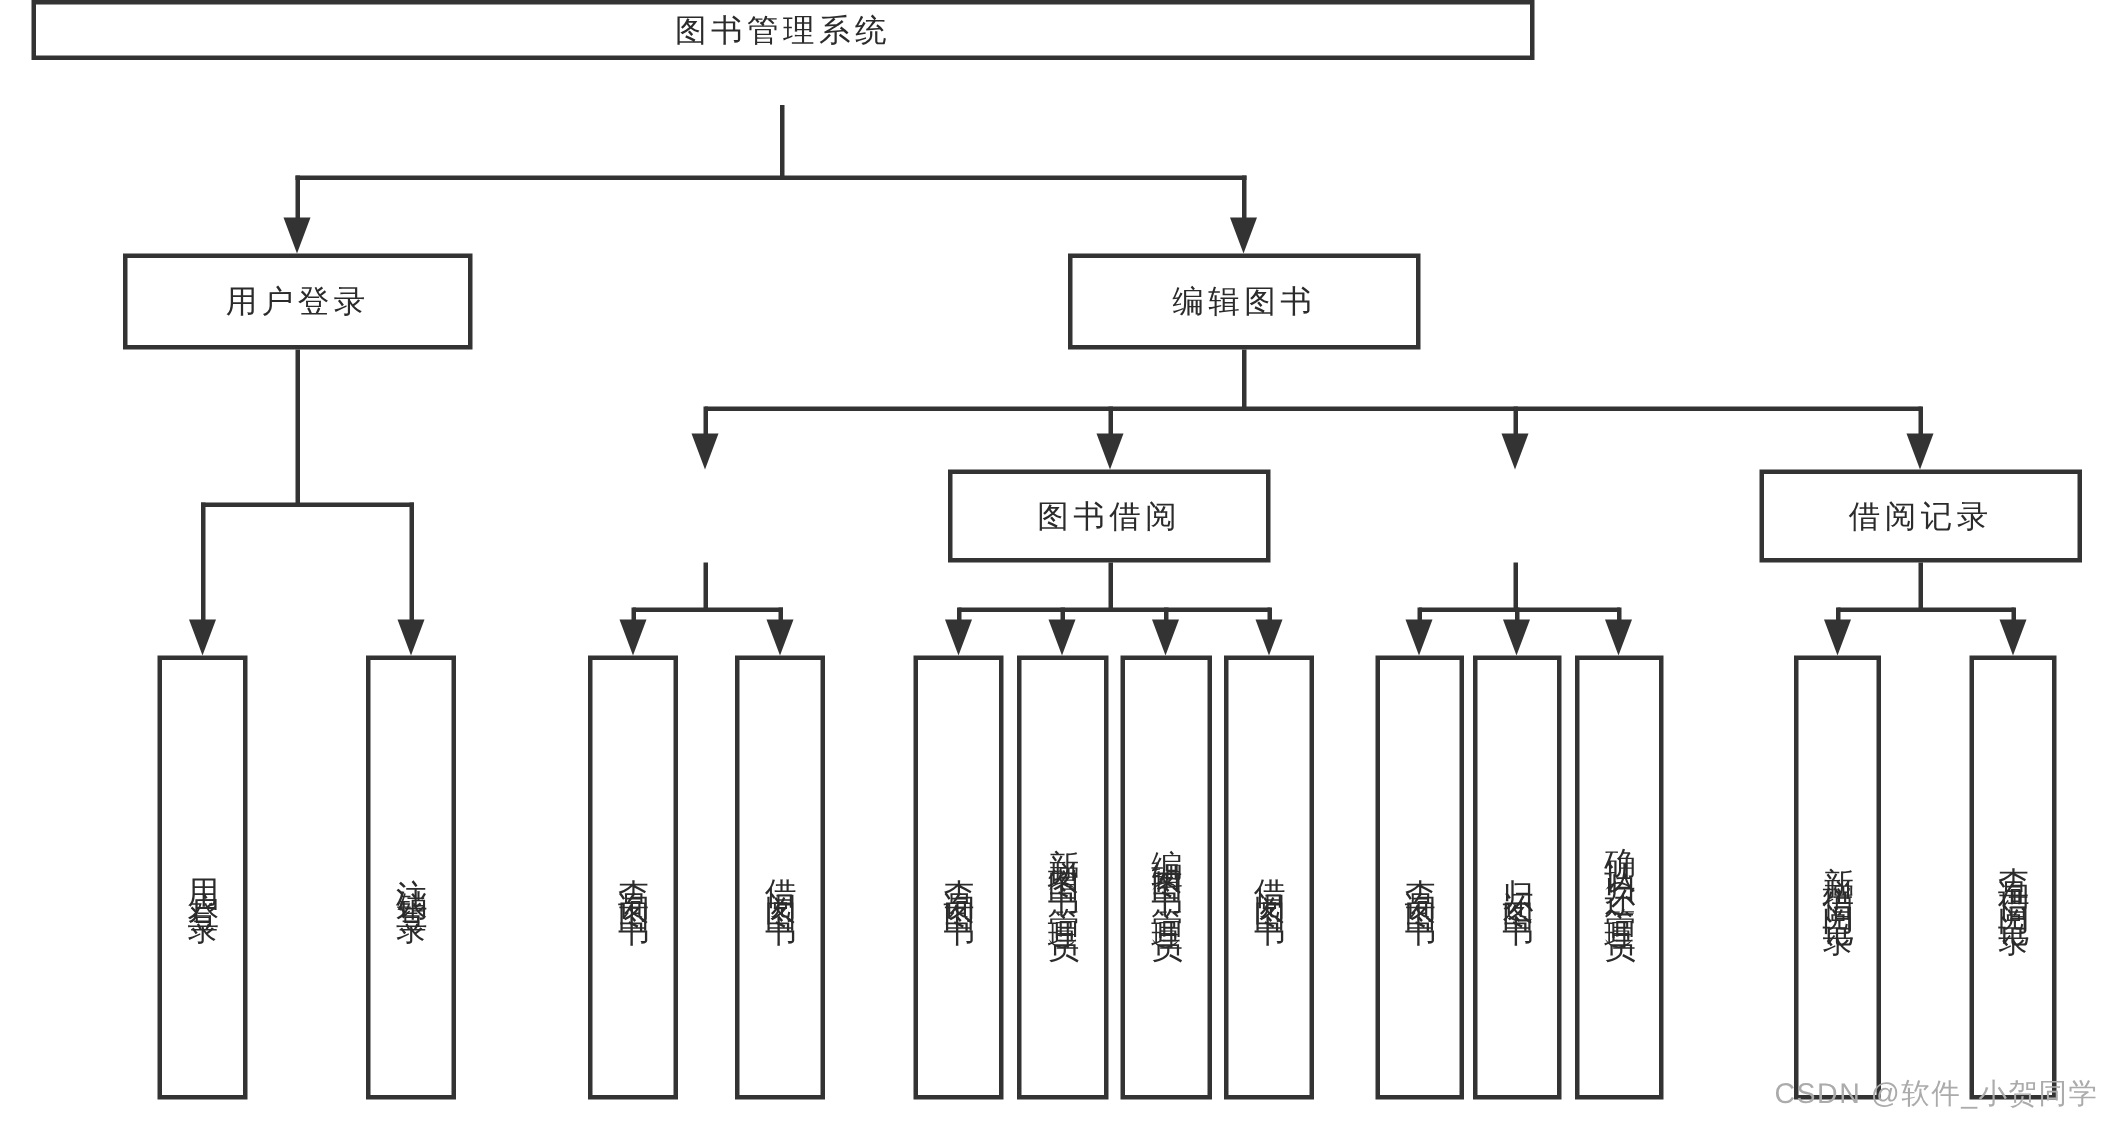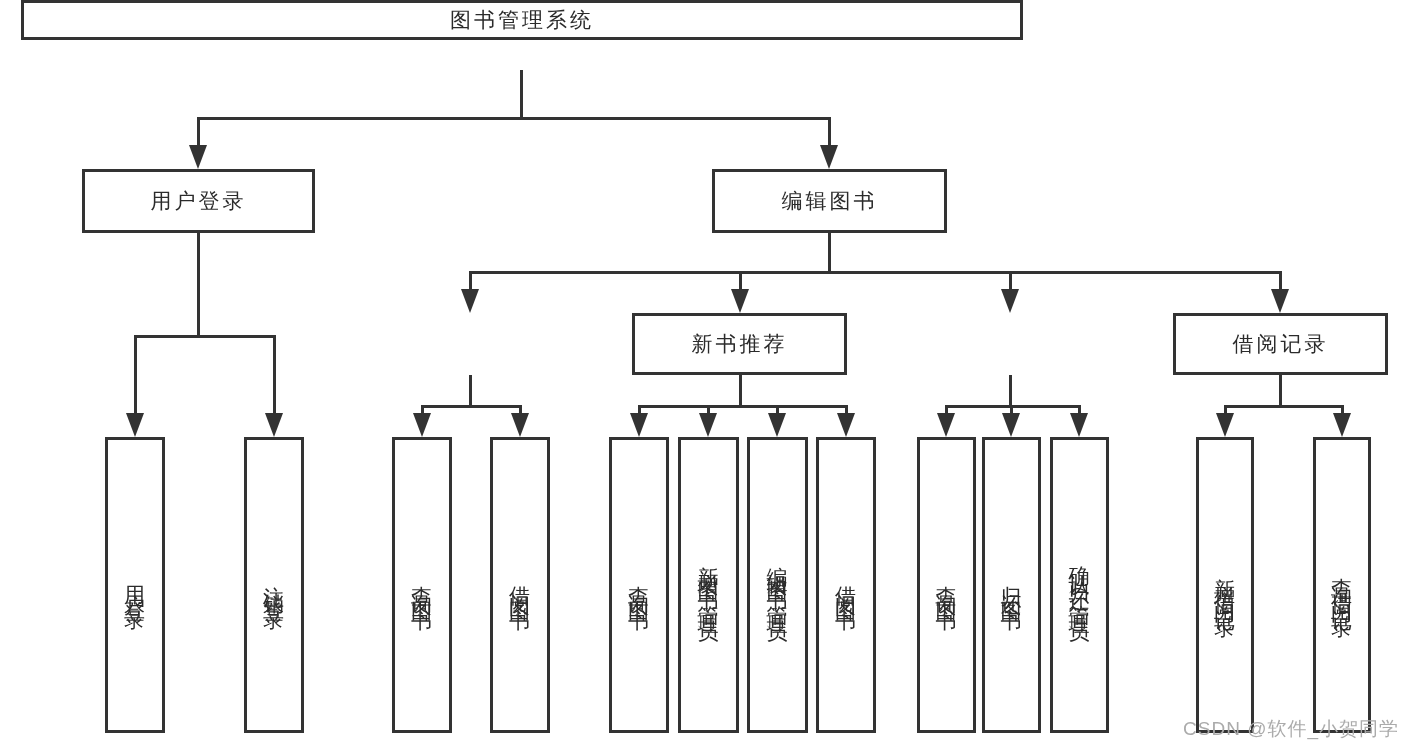--- a/index.html
+++ b/index.html
@@ -25,21 +25,21 @@
   </div>
 
   <div class="box" style="left:82px;top:169px;width:233px;height:64px;">
     <span class="lbl">用户登录</span>
   </div>
   <div class="box" style="left:712px;top:169px;width:235px;height:64px;">
     <span class="lbl">编辑图书</span>
   </div>
 
   <div class="box" style="left:632px;top:313px;width:215px;height:62px;">
-    <span class="lbl">新书推荐</span>
+    <span class="lbl">图书借阅</span>
   </div>
   <div class="box" style="left:1173px;top:313px;width:215px;height:62px;">
     <span class="lbl">借阅记录</span>
   </div>
 
   <div class="box leaf" style="left:105px;top:437px;width:60px;height:296px;">
     <span class="lbl">用户登录</span>
   </div>
   <div class="box leaf" style="left:244px;top:437px;width:60px;height:296px;">
     <span class="lbl">注销登录</span>

